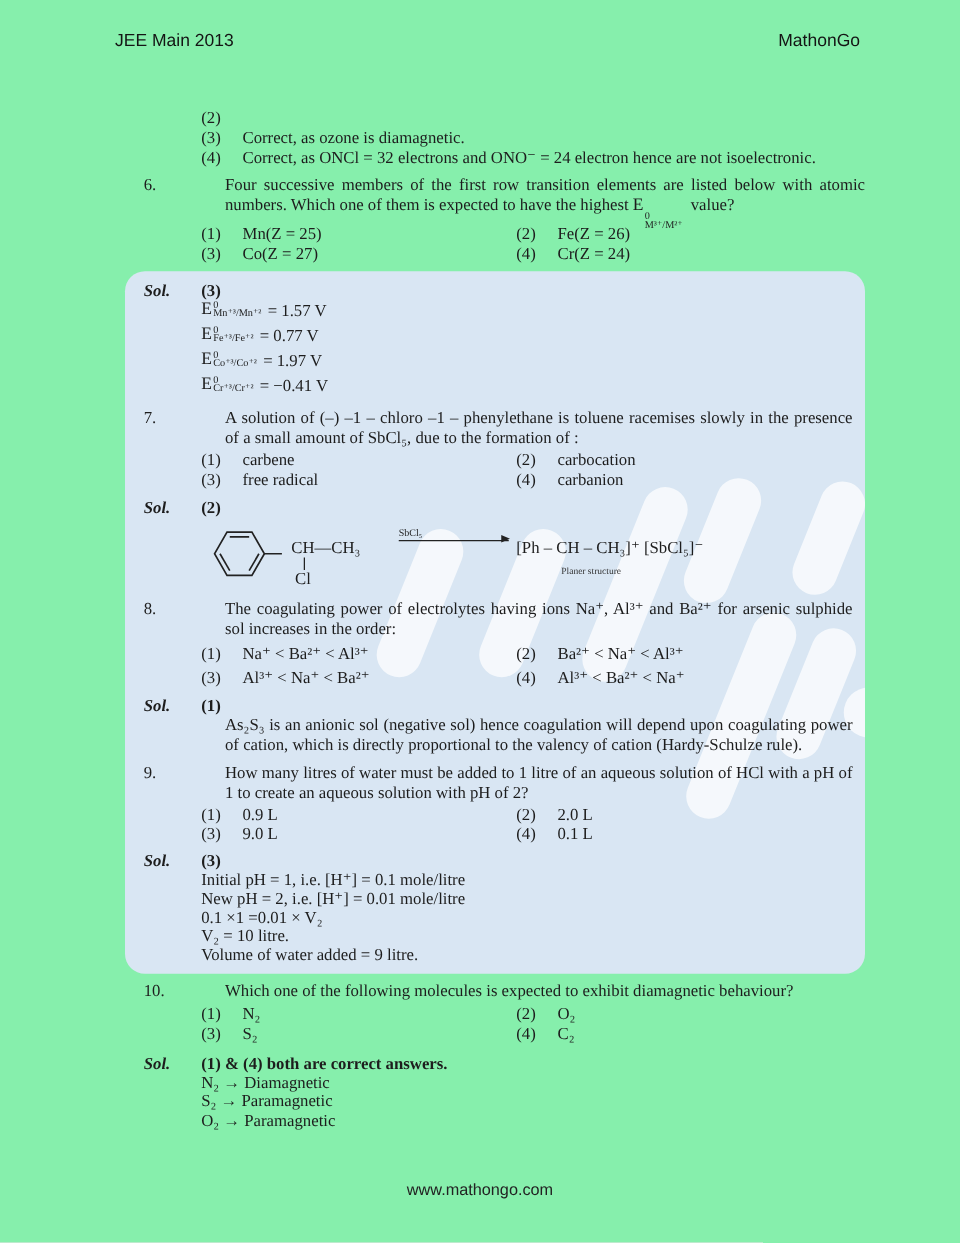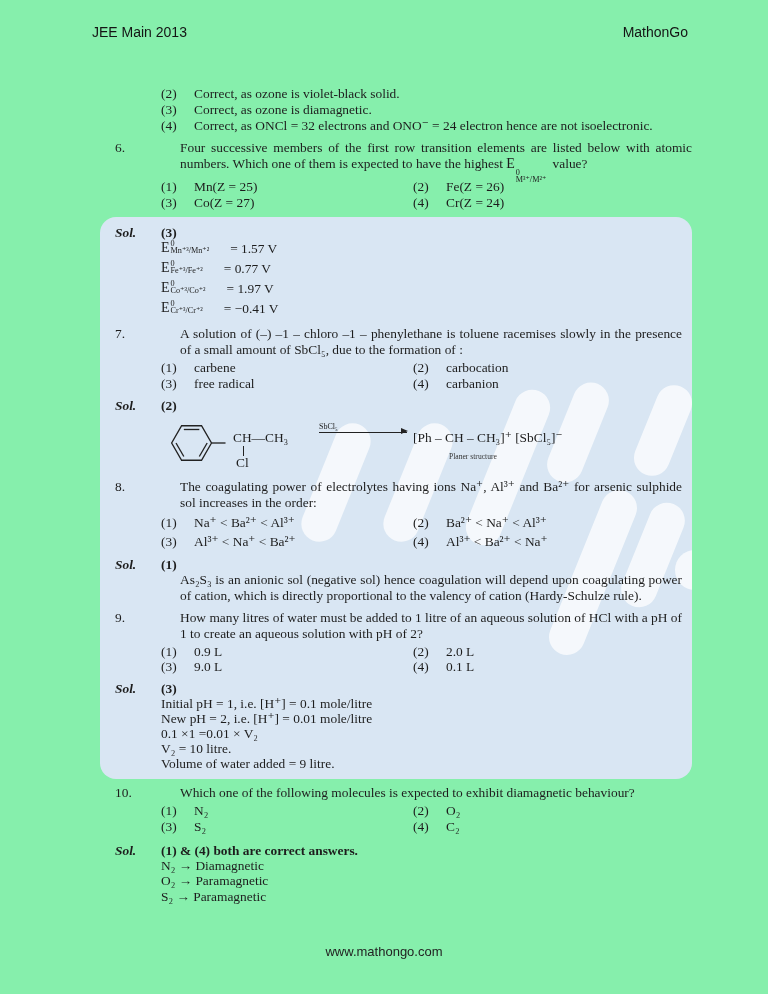--- a/index.html
+++ b/index.html
@@ -24,21 +24,21 @@
   .bluebox .qrow{position:relative;z-index:1;}
   .wm{position:absolute;inset:0;z-index:0;pointer-events:none;}
   .stripe{position:absolute;width:36px;background:rgba(255,255,255,0.72);border-radius:24px;
           transform:rotate(22deg);}
   .dot{position:absolute;width:40px;height:40px;background:rgba(255,255,255,0.72);border-radius:50%;}
   .eline{display:flex;align-items:flex-start;height:20px;}
   .ebase{font-size:14px;line-height:15px;}
   .estack{display:inline-flex;flex-direction:column;align-items:flex-start;font-size:8.2px;
           line-height:7.2px;margin:0 3px 0 1px;vertical-align:-7px;}
   .esup,.esub{display:block;white-space:nowrap;}
-  .eval{position:relative;top:1px;margin-left:18px;}
+  .eval{position:relative;top:1px;margin-left:2px;}
   .qtext .estack{margin-bottom:-6px;}
   .rxn{position:relative;height:58px;margin-top:2px;}
   .rxn .benz{position:absolute;left:4px;top:0;}
   .rxn .chain{position:absolute;left:72px;top:15px;white-space:nowrap;}
   .rxn .clbond{position:absolute;left:82px;top:31px;height:10px;border-left:1.3px solid #222;}
   .rxn .cl{position:absolute;left:75px;top:40px;}
   .rxn .arrow{position:absolute;left:158px;top:7px;width:88px;display:flex;flex-direction:column;}
   .rxn .arrlabel{text-align:left;font-size:8px;line-height:9px;}
   .rxn .arrline{position:relative;height:1.3px;background:#222;margin-top:1px;}
   .rxn .arrline::after{content:"";position:absolute;right:-1px;top:-3.4px;
@@ -59,21 +59,20 @@
   <div class="hdr">
     <span>JEE Main 2013</span>
     <span>MathonGo</span>
   </div>
 
   <div class="content">
 
     <div>
       <div class="prow">
         <span class="onum">(2)</span>
-        <span>Correct, as ozone is violet-black solid.</span>
       </div>
       <div class="prow">
         <span class="onum">(3)</span>
         <span>Correct, as ozone is diamagnetic.</span>
       </div>
       <div class="prow">
         <span class="onum">(4)</span>
         <span>Correct, as ONCl = 32 electrons and ONO⁻ = 24 electron hence are not isoelectronic.</span>
       </div>
     </div>
@@ -303,22 +302,22 @@
             </div>
         </div>
       </div>
     </div>
 
     <div class="qrow" style="margin-top:8px;">
       <div class="qnum sollbl">Sol.</div>
       <div class="qbody">
         <div class="boldline">(1) &amp; (4) both are correct answers.</div>
         <div class="s10line">N₂ → Diamagnetic</div>
+        <div class="s10line">S₂ → Paramagnetic</div>
         <div class="s10line">O₂ → Paramagnetic</div>
-        <div class="s10line">S₂ → Paramagnetic</div>
       </div>
     </div>
 
   </div>
 
   <div class="ftr">
     <span>www.mathongo.com</span>
   </div>
 
 </div>

